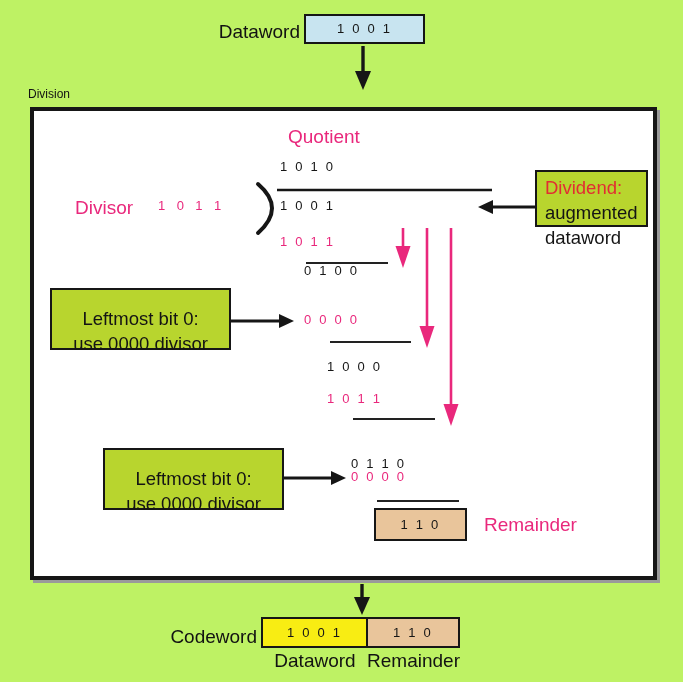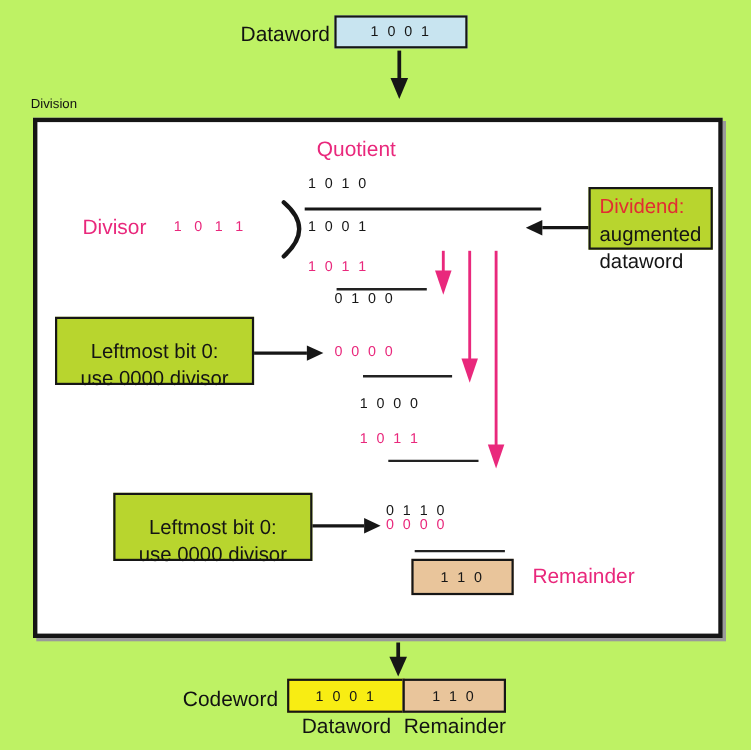--- a/index.html
+++ b/index.html
@@ -64,21 +64,21 @@
 
   <div class="abs callout" style="left:50px;top:288px;width:181px;height:62px;">
     <div>Leftmost bit 0:</div>
     <div>use 0000 divisor</div>
   </div>
   <div class="abs callout" style="left:103px;top:448px;width:181px;height:62px;">
     <div>Leftmost bit 0:</div>
     <div>use 0000 divisor</div>
   </div>
 
-  <span class="abs lbl" style="left:162px;top:626px;width:95px;text-align:center;">Codeword</span>
+  <span class="abs lbl" style="left:162px;top:626px;width:95px;text-align:right;">Codeword</span>
   <div class="abs box yellow" style="left:261px;top:617px;width:107px;height:31px;">
     <span class="bits">1 0 0 1</span>
   </div>
   <div class="abs box tan" style="left:366px;top:617px;width:94px;height:31px;">
     <span class="bits">1 1 0</span>
   </div>
   <span class="abs lbl" style="left:264px;top:650px;width:102px;text-align:center;">Dataword</span>
   <span class="abs lbl" style="left:365px;top:650px;width:97px;text-align:center;">Remainder</span>
 
   <svg class="abs overlay" width="683" height="682" viewBox="0 0 683 682">

